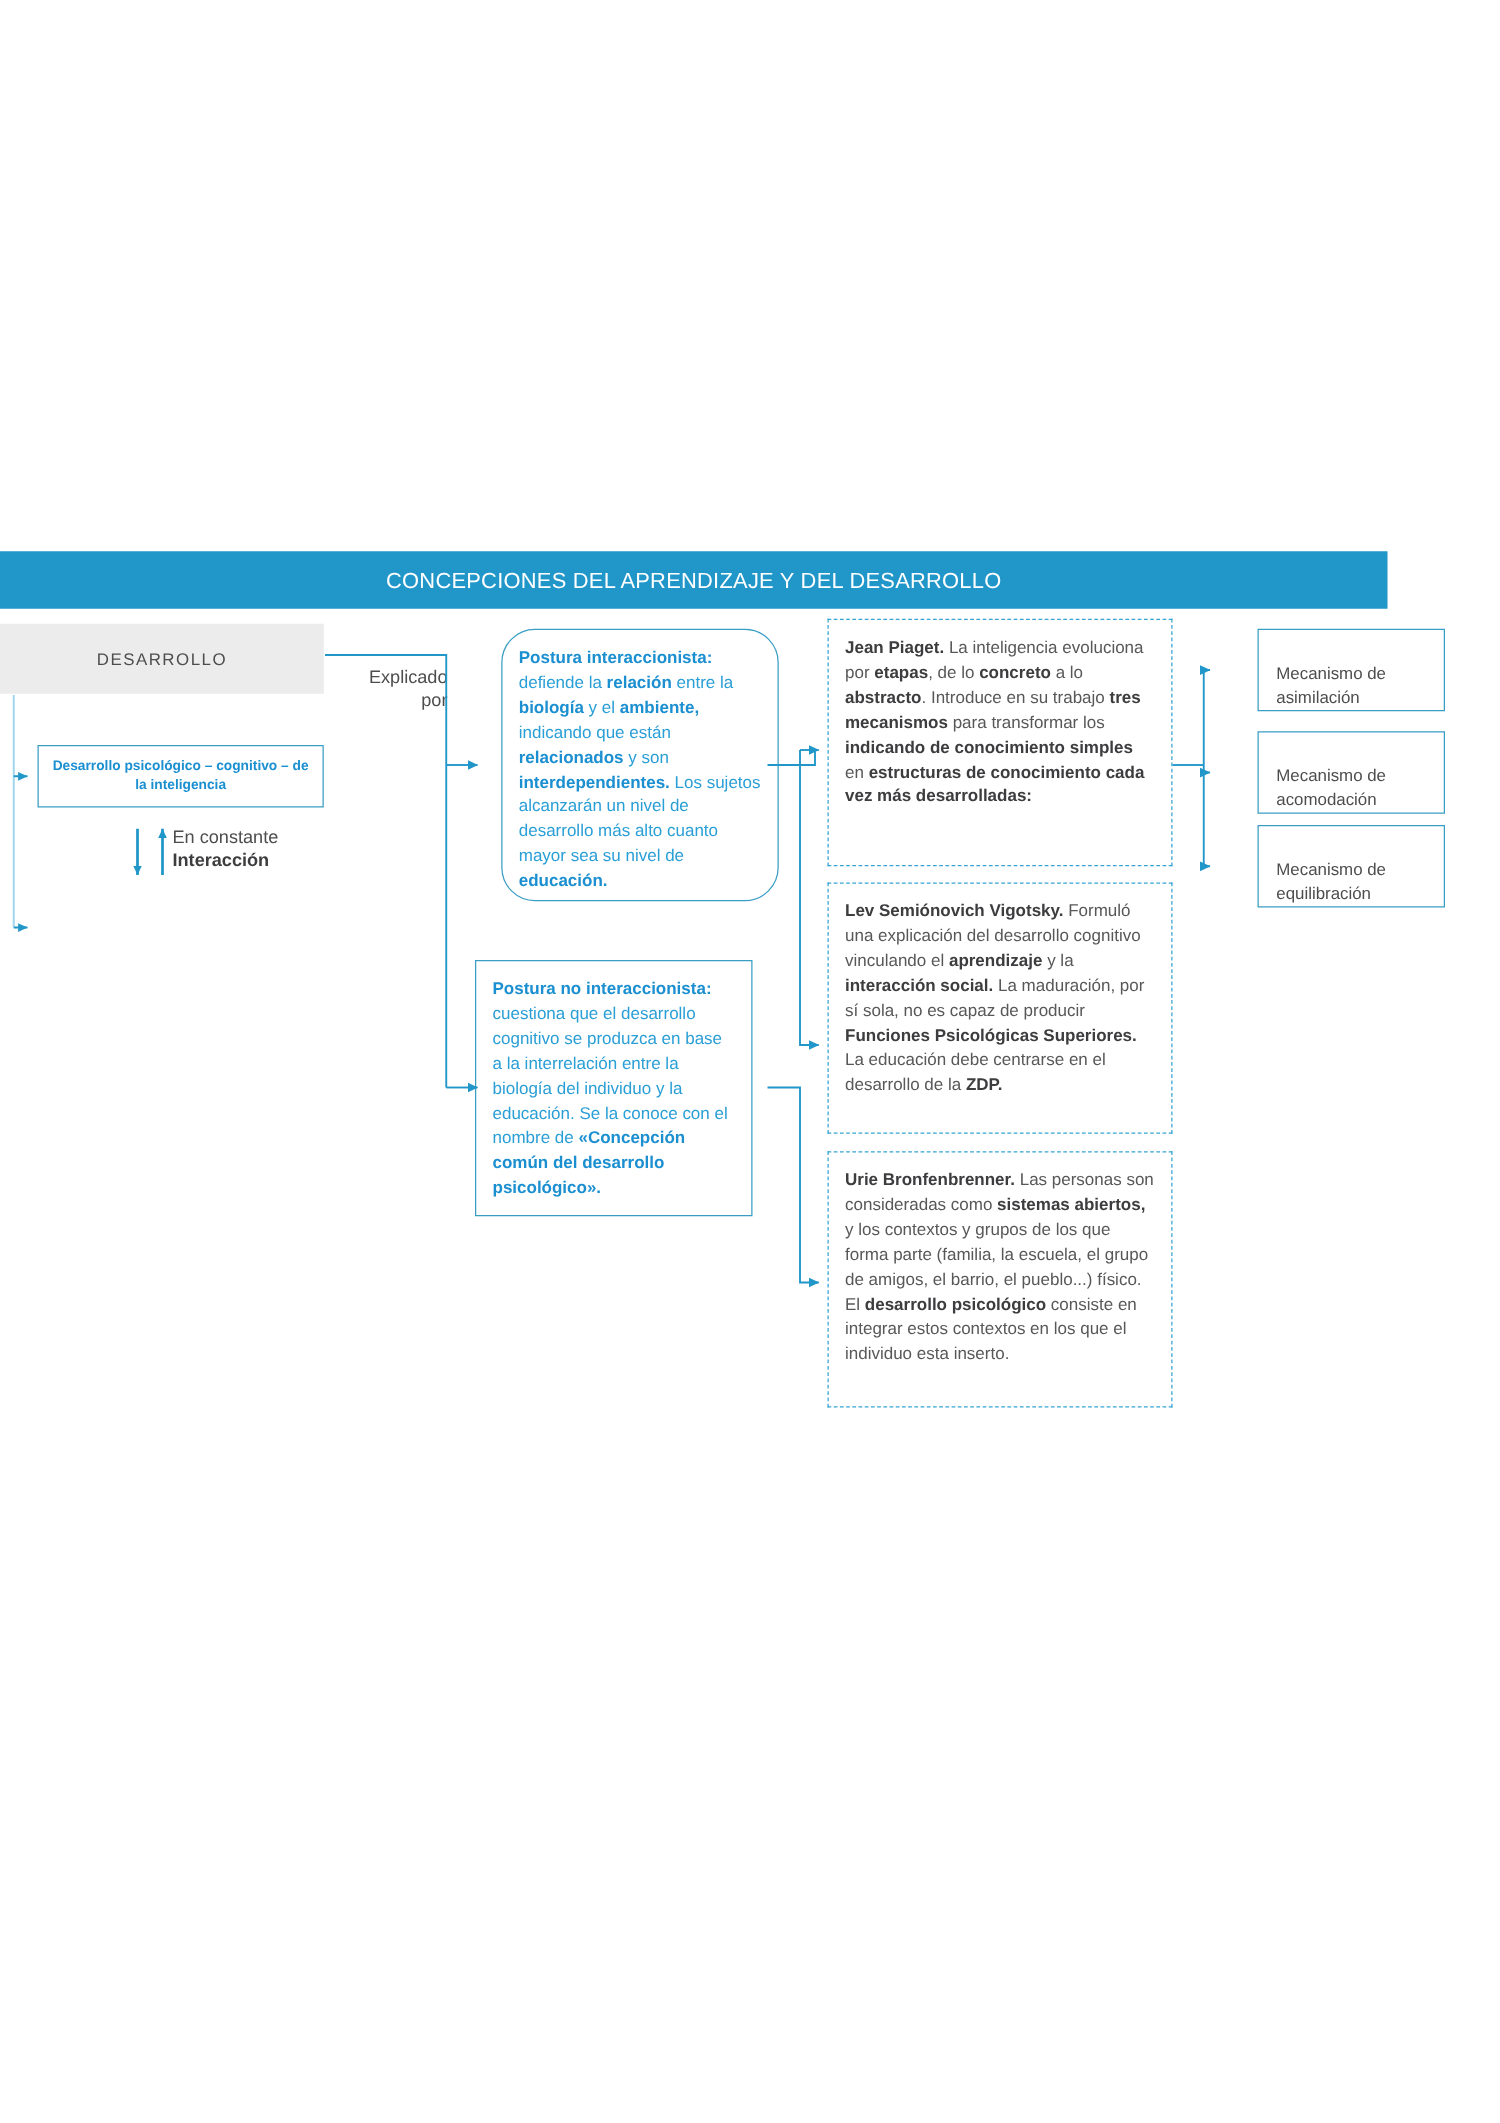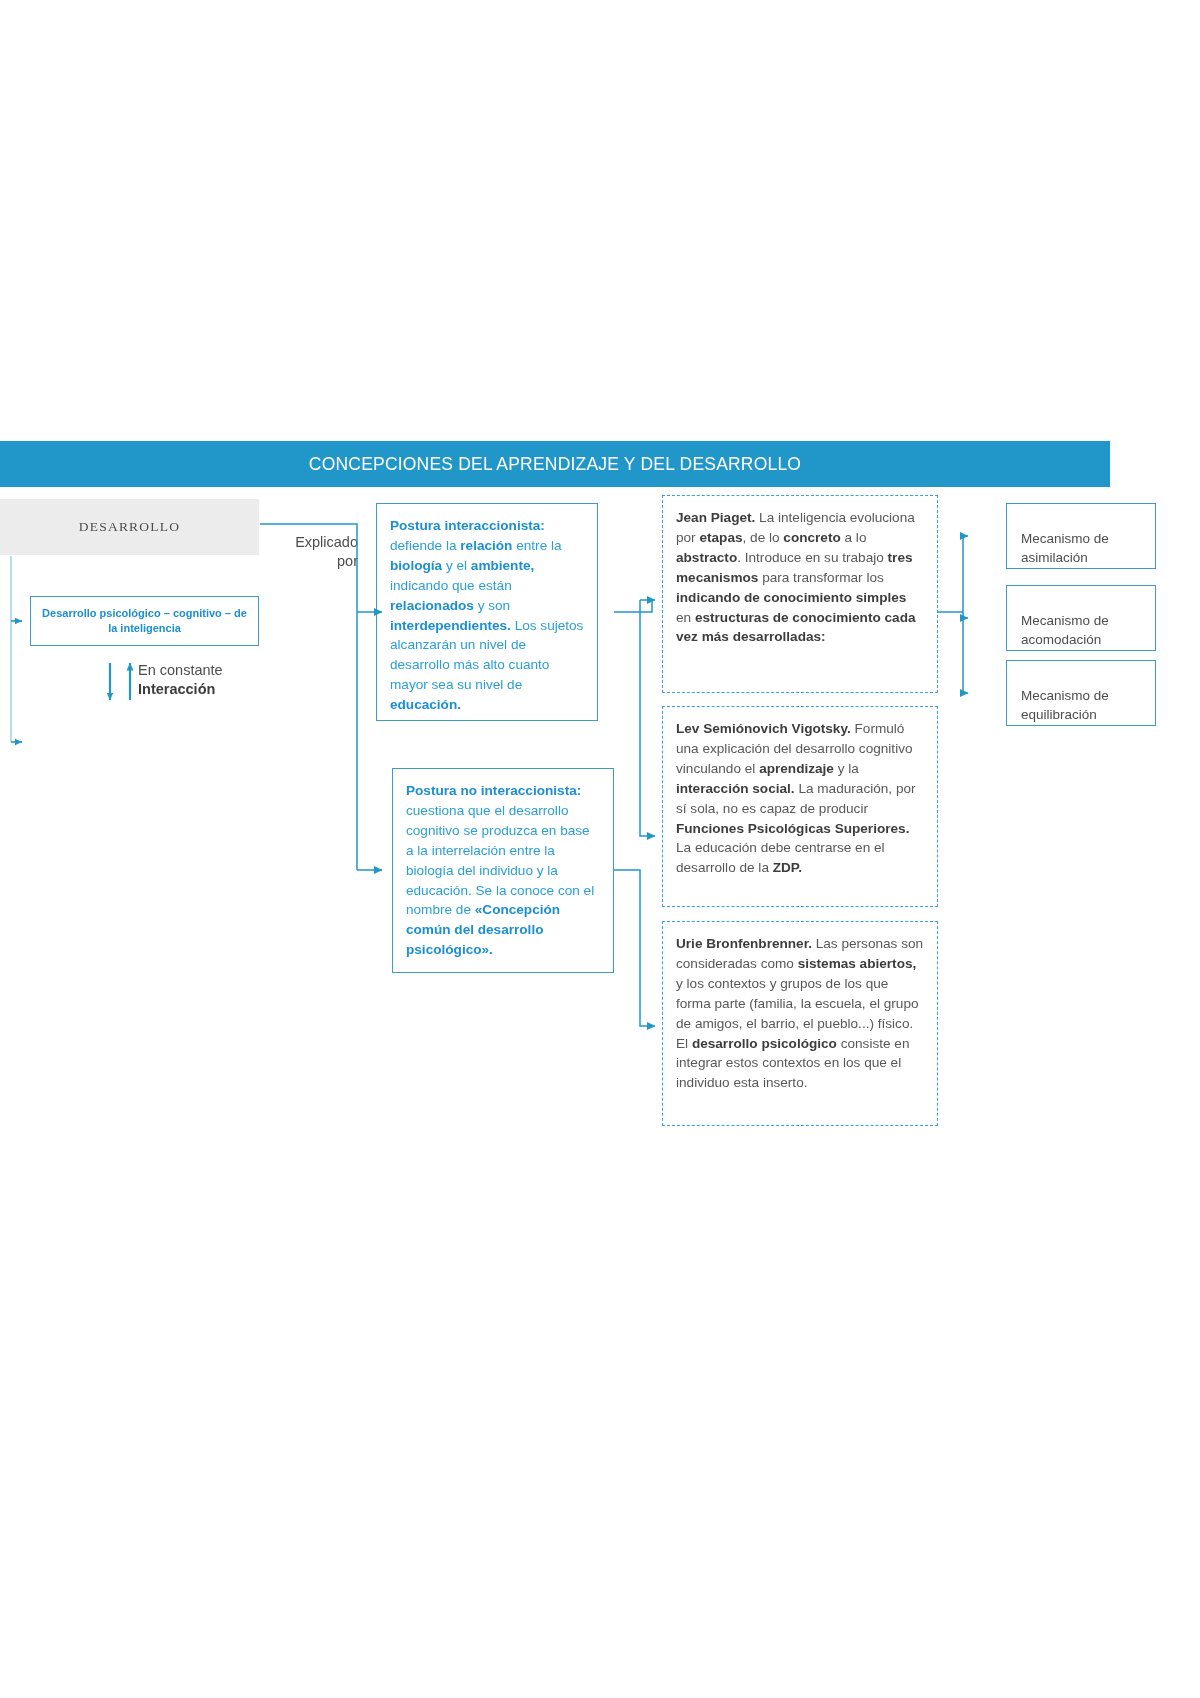--- a/index.html
+++ b/index.html
@@ -123,44 +123,44 @@
 </style>
 </head>
 <body>
 
 <div id="page">
 
   <div id="banner">
     <span class="title">CONCEPCIONES DEL APRENDIZAJE Y DEL DESARROLLO</span>
   </div>
 
-  <div class="gray-box" style="left:0px; top:499px; width:259px; height:56px;font-family:Liberation Serif, serif;">
+  <div class="gray-box" style="left:0px; top:499px; width:259px; height:56px;">
     <span class="lbl">DESARROLLO</span>
   </div>
 
   <div class="box solid-box leftbox" style="left:30px; top:596px; width:229px; height:50px;">
     <span class="lbl">Desarrollo psicológico – cognitivo – de la inteligencia</span>
   </div>
 
   <div class="flabel" style="left:138px; top:661px; width:130px;">
     <div>En constante</div>
     <div class="b2">Interacción</div>
   </div>
 
 
   <div class="flabel right" style="left:253px; top:533px; width:105px;">
     <div>Explicado</div>
     <div>por</div>
   </div>
 
-  <div class="box solid-box parabox blue" style="left:376px; top:503px; width:222px; height:218px;">
+  <div class="box solid-box parabox blue" style="left:401px; top:503px; width:222px; height:218px;border-radius:27px;">
     <div class="ptxt"><b>Postura interaccionista:</b><span> defiende la </span><b>relación</b><span> entre la </span><b>biología</b><span> y el </span><b>ambiente,</b><span> indicando que están </span><b>relacionados</b><span> y son </span><b>interdependientes.</b><span>  Los sujetos alcanzarán un nivel de desarrollo más alto cuanto mayor sea su nivel de </span><b>educación.</b></div>
   </div>
 
-  <div class="box solid-box parabox blue" style="left:392px; top:768px; width:222px; height:205px;">
+  <div class="box solid-box parabox blue" style="left:380px; top:768px; width:222px; height:205px;">
     <div class="ptxt"><b>Postura no interaccionista:</b><span> cuestiona que el desarrollo cognitivo se produzca en base a la interrelación entre la biología del individuo y la educación. Se la conoce con el nombre de </span><b>«Concepción común del desarrollo psicológico».</b></div>
   </div>
 
   <div class="box dashed-box parabox dark" style="left:662px; top:495px; width:276px; height:198px;">
     <div class="ptxt"><b>Jean Piaget.</b><span> La inteligencia evoluciona por </span><b>etapas</b><span>, de lo </span><b>concreto</b><span> a lo </span><b>abstracto</b><span>. Introduce en su trabajo </span><b>tres mecanismos</b><span> para transformar los </span><b>indicando de conocimiento simples</b><span> en </span><b>estructuras de conocimiento cada vez más desarrolladas:</b></div>
   </div>
 
   <div class="box dashed-box parabox dark" style="left:662px; top:706px; width:276px; height:201px;">
     <div class="ptxt"><b>Lev Semiónovich Vigotsky.</b><span> Formuló una explicación del desarrollo cognitivo vinculando el </span><b>aprendizaje</b><span> y la </span><b>interacción social.</b><span> La maduración, por sí sola, no es capaz de producir </span><b>Funciones Psicológicas Superiores.</b><span> La educación debe centrarse en el desarrollo de la </span><b>ZDP.</b></div>
   </div>

